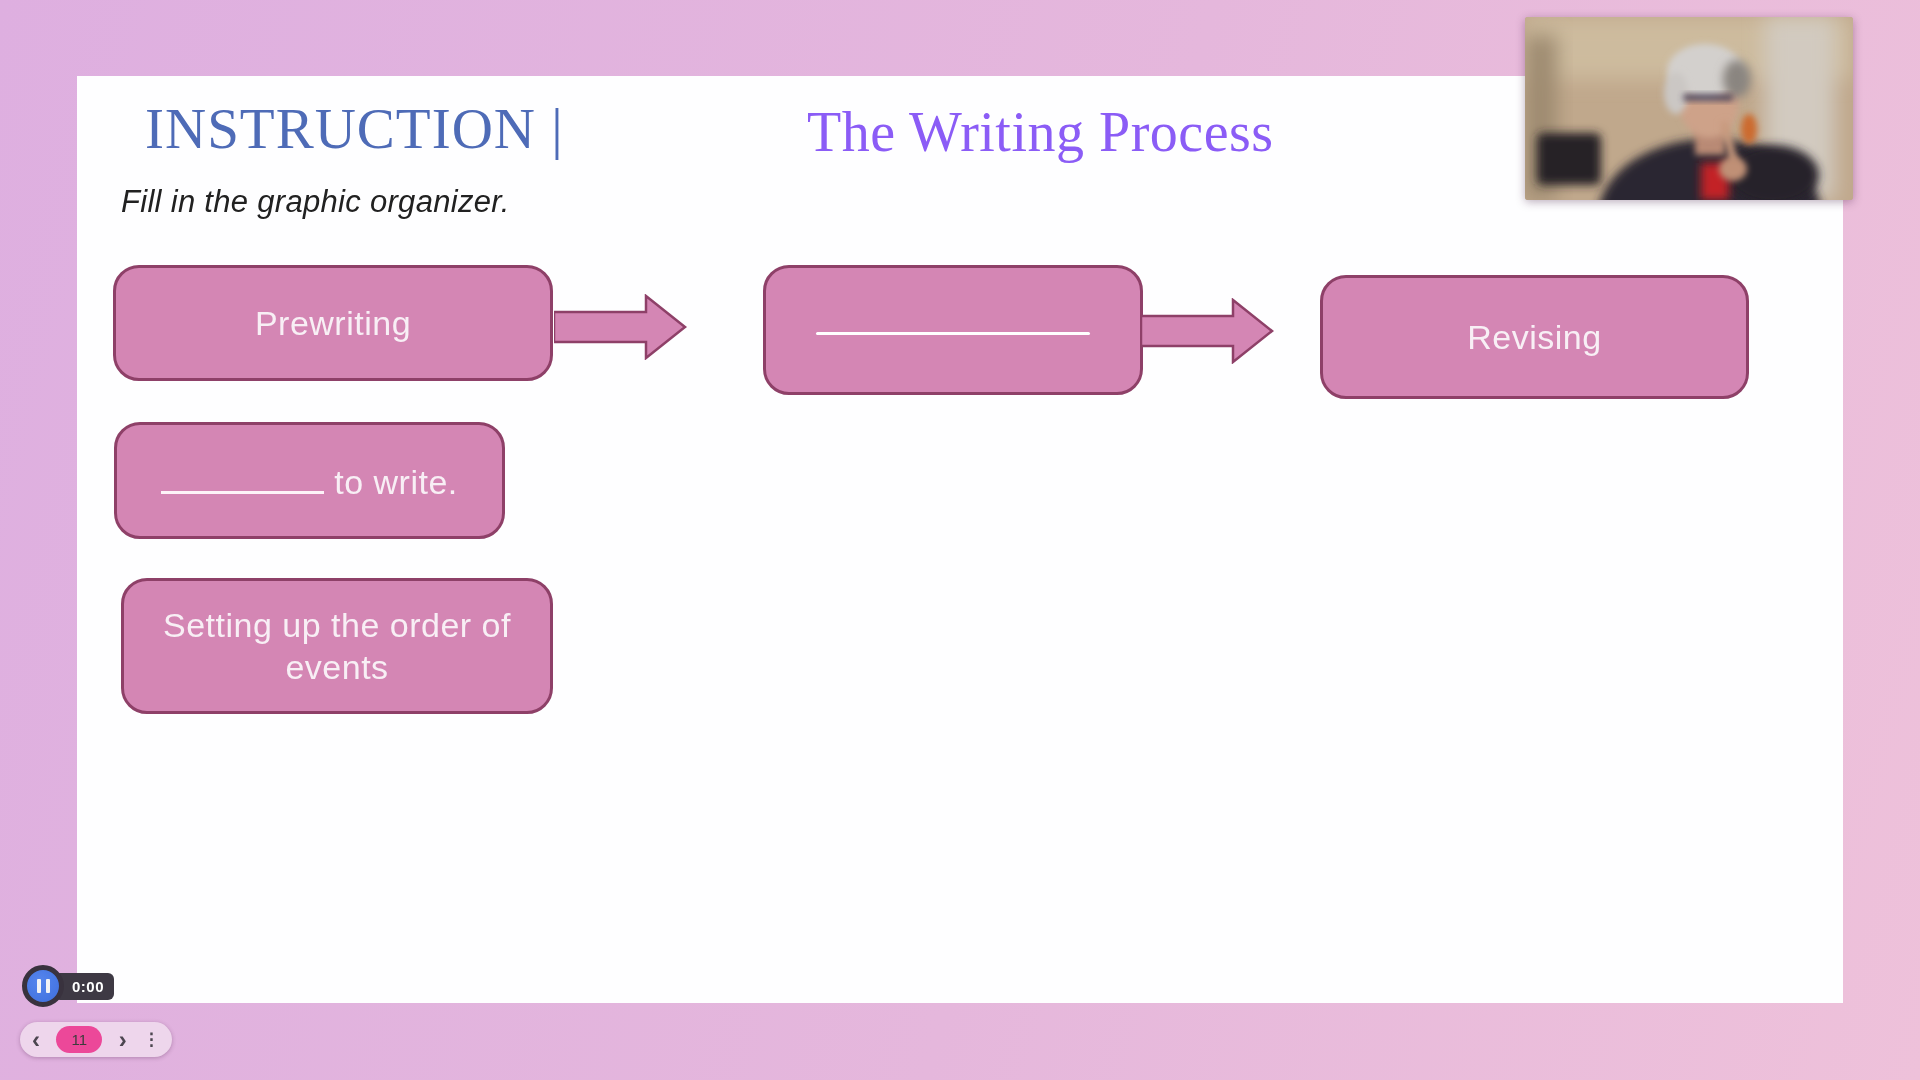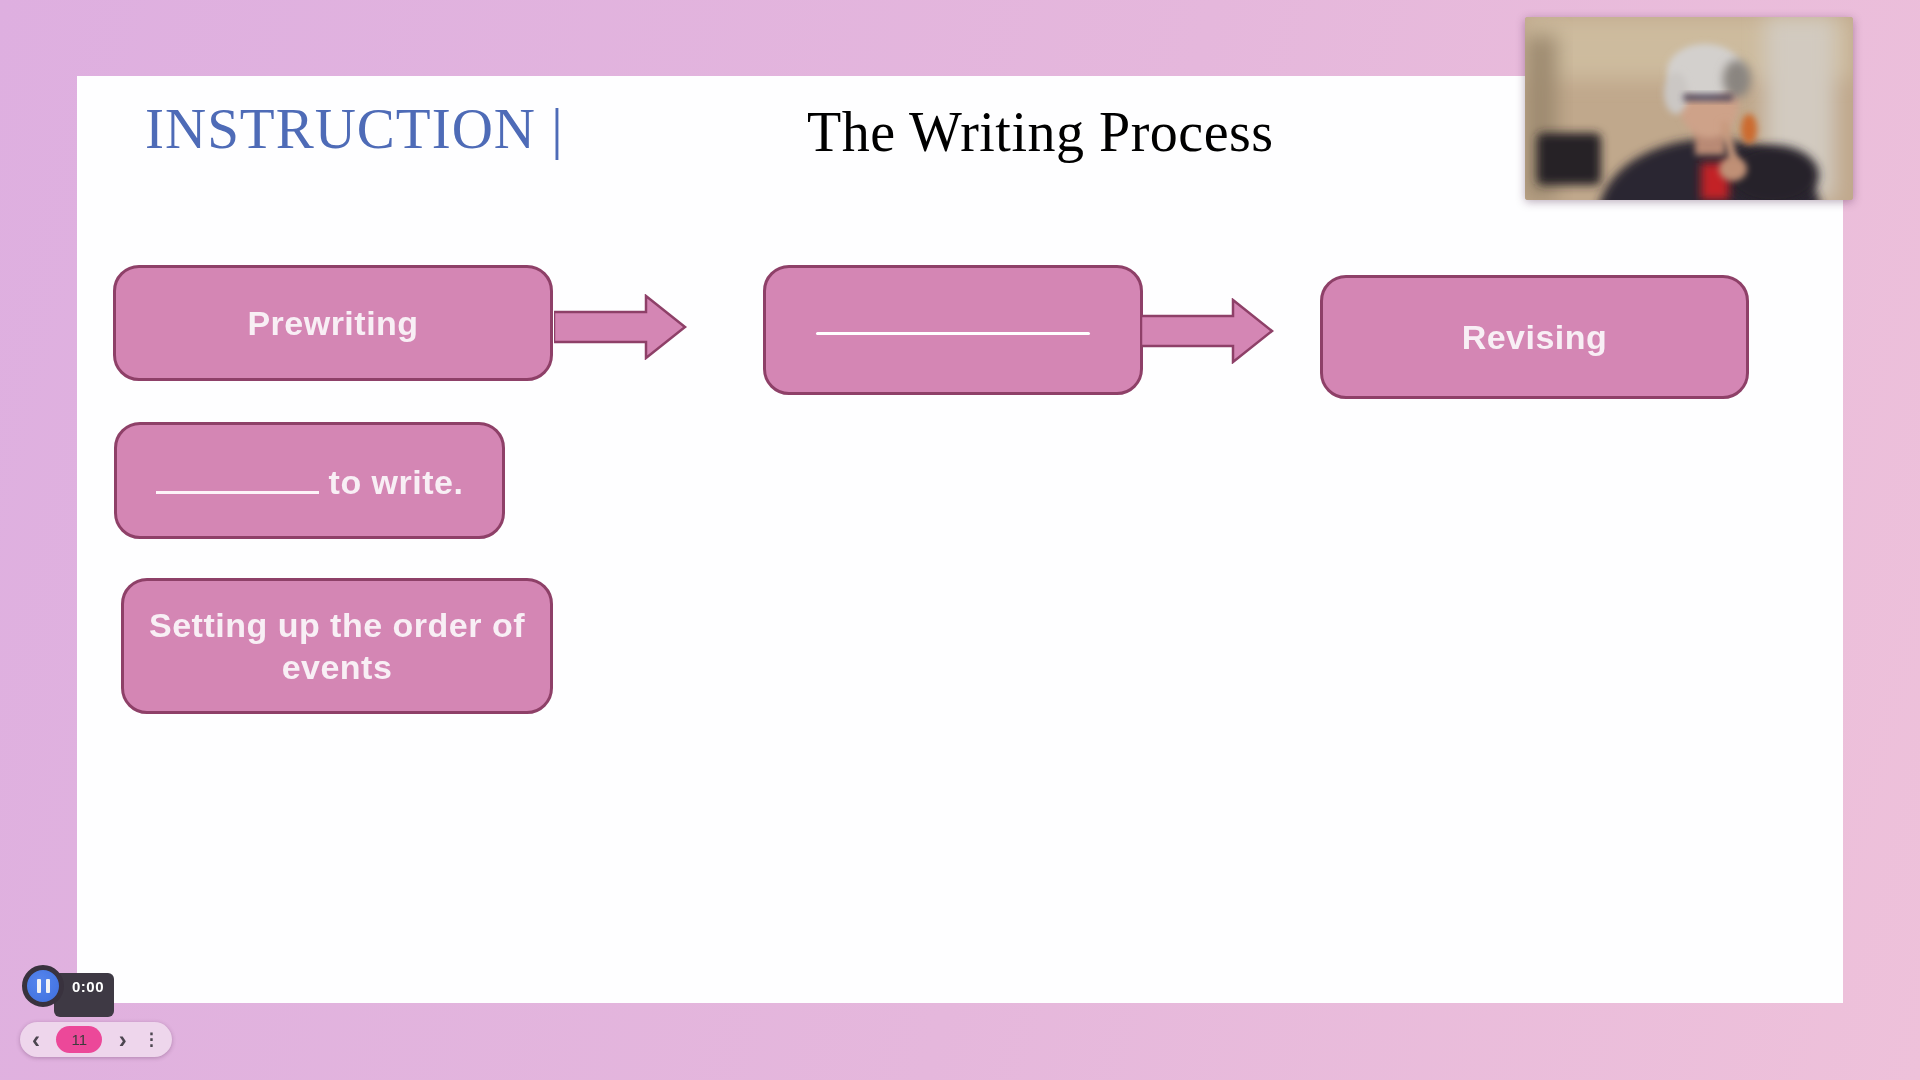--- a/index.html
+++ b/index.html
@@ -16,34 +16,33 @@
     background:#fefeff;
   }
   .kicker{
     position:absolute;left:68px;top:20px;
     font-family:"Liberation Serif", serif;
     font-size:57px;color:#4e6bb7;letter-spacing:1px;white-space:nowrap;
   }
   .slide-title{
     position:absolute;left:730px;top:24px;
     font-family:"Liberation Serif", serif;
-    font-size:56px;color:#000000;letter-spacing:0.5px;white-space:nowrap;
+    font-size:56px;color:#8b5cf6;letter-spacing:0.5px;white-space:nowrap;
   }
   .instruction{
     position:absolute;left:44px;top:108px;
     font-style:italic;font-size:31px;color:#212121;letter-spacing:0.3px;
   }
 
   .obox{
     position:absolute;box-sizing:border-box;
     background:#d486b4;border:3px solid #8e4068;border-radius:26px;
     color:#f8eff5;font-size:34px;letter-spacing:0.5px;
     display:flex;align-items:center;justify-content:center;text-align:center;
     line-height:1.25;
-    font-weight:bold;
   }
   .box-prewriting{left:36px;top:189px;width:440px;height:116px;}
   .box-blank{left:686px;top:189px;width:380px;height:130px;}
   .box-revising{left:1243px;top:191px;width:429px;height:124px;margin-top:8px;}
   .box-towrite{left:37px;top:346px;width:391px;height:117px;}
   .box-events{left:44px;top:502px;width:432px;height:136px;padding:16px 18px;}
 
   .blank-line{
     position:absolute;left:50%;transform:translateX(-50%);
     top:64px;width:274px;height:3px;background:#ffffff;border-radius:2px;
@@ -65,21 +64,21 @@
     border-radius:3px;overflow:hidden;
     box-shadow:0 2px 10px rgba(60,20,60,0.35);
     background:#c0a88c;
   }
 
   
   .time-chip{
     position:absolute;left:54px;top:973px;height:27px;
     background:#3e3944;color:#ffffff;border-radius:6px;
     font-size:15px;font-weight:bold;letter-spacing:0.5px;
-    line-height:27px;padding:0 10px 17px 18px;z-index:1;
+    line-height:27px;padding:0 10px 0 18px;z-index:1;
   }
   .pause-btn{
     position:absolute;left:22px;top:965px;width:42px;height:42px;
     box-sizing:border-box;border-radius:50%;
     background:radial-gradient(circle at 40% 35%,#5585ee,#3f6fdd);
     border:5px solid #39323e;z-index:2;cursor:pointer;
     display:flex;align-items:center;justify-content:center;gap:5px;
   }
   .pause-bar{width:4px;height:14px;background:#f2f2f5;border-radius:1px;}
 
@@ -106,20 +105,21 @@
 </style>
 </head>
 <body>
 
 <div class="stage">
 
   <div class="slide">
 
     <div class="kicker">INSTRUCTION |</div>
     <div class="slide-title">The Writing Process</div>
+    <div class="instruction">Fill in the graphic organizer.</div>
 
     <div class="obox box-prewriting">
       <span>Prewriting</span>
     </div>
 
     <svg class="flow-arrow arrow-1" width="134" height="66" viewBox="0 0 134 66">
       <polygon points="0,18 92,18 92,2 131,33 92,64 92,48 0,48" fill="#d486b4" stroke="#8e4068" stroke-width="2.5" stroke-linejoin="miter"></polygon>
     </svg>
 
     <div class="obox box-blank">

